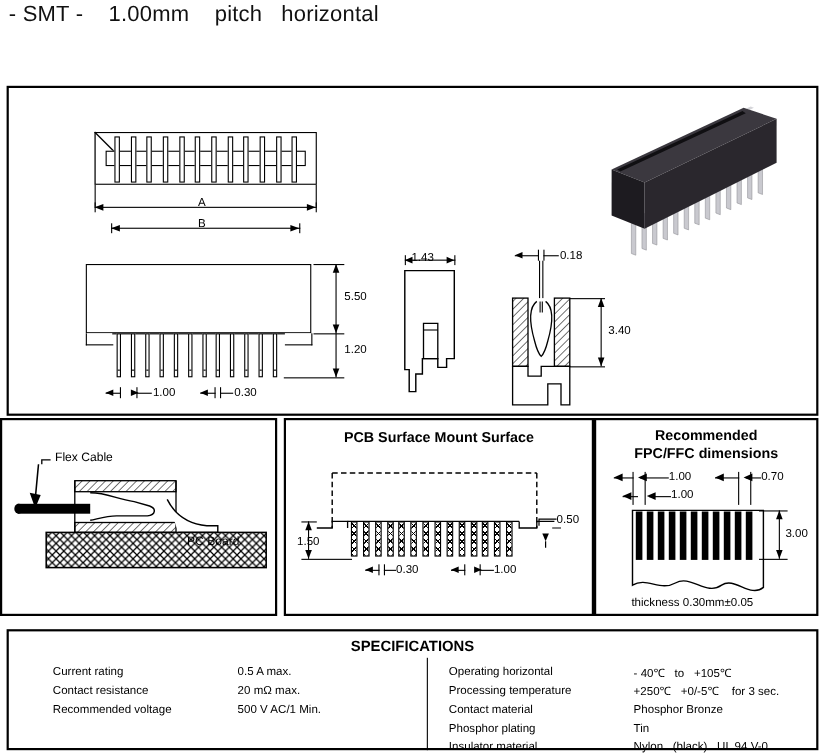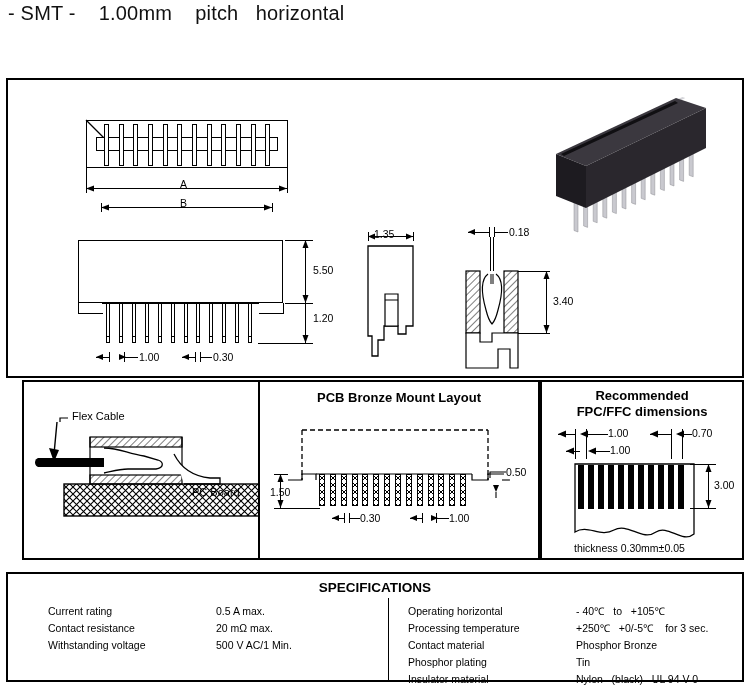--- a/index.html
+++ b/index.html
@@ -222,21 +222,21 @@
 
     <div class="dwg" style="left:350px;top:142px;width:100px;height:145px;">
 
       <div class="ln hline" style="left:10px;top:14px;width:46px;"></div>
       <div class="ln vline" style="left:10px;top:10px;height:9px;"></div>
       <div class="ln vline" style="left:55px;top:10px;height:9px;"></div>
       <svg style="position:absolute;left:8px;top:10px;" width="50" height="9">
         <polygon points="2,4.5 9,1.5 9,7.5" fill="#000"></polygon>
         <polygon points="47,4.5 40,1.5 40,7.5" fill="#000"></polygon>
       </svg>
-      <div class="dim-txt" style="left:16px;top:6px;">1.35</div>
+      <div class="dim-txt" style="left:16px;top:6px;">1.43</div>
 
       <svg style="position:absolute;left:0;top:0;" width="100" height="145">
         <path d="M10,24 L55,24 L55,104 L48,104 L48,112 L40,112 L40,104 L26,104 L26,118 L20,118 L20,134 L14,134 L14,114 L10,114 Z" fill="#fff" stroke="#000" stroke-width="1.3" stroke-linejoin="miter"></path>
 
         <path d="M27,72 L40,72 L40,104 L27,104 Z" fill="#fff" stroke="#000" stroke-width="1.2"></path>
         <line x1="27" y1="78" x2="40" y2="78" stroke="#000" stroke-width="1"></line>
       </svg>
     </div>
 
     <div class="dwg" style="left:450px;top:138px;width:160px;height:150px;">
@@ -274,21 +274,21 @@
       <svg style="position:absolute;left:84px;top:53px;" width="9" height="63">
         <polygon points="4.5,0 1.5,8 7.5,8" fill="#000"></polygon>
         <polygon points="4.5,62 1.5,54 7.5,54" fill="#000"></polygon>
       </svg>
       <div class="ln hline" style="left:60px;top:53px;width:32px;"></div>
       <div class="ln hline" style="left:60px;top:115px;width:32px;"></div>
       <div class="dim-txt" style="left:95px;top:77px;">3.40</div>
     </div>
   </div>
 
-  <div class="panel" style="left:22px;top:380px;width:252px;height:180px;">
+  <div class="panel" style="left:0;top:380px;width:252px;height:180px;">
     <div class="lbl" style="left:48px;top:28px;">Flex  Cable</div>
     <svg style="position:absolute;left:0;top:0;" width="250" height="178">
 
       <path d="M44,36 L36,36 L36,40" fill="none" stroke="#000" stroke-width="1.2"></path>
 
       <path d="M33,40 L30,72" fill="none" stroke="#000" stroke-width="1.4"></path>
       <polygon points="30,80 25,66 35,68" fill="#000"></polygon>
 
       <rect x="14" y="76" width="108" height="9" fill="#000"></rect>
       <ellipse cx="15" cy="80.5" rx="4" ry="4.5" fill="#000"></ellipse>
@@ -309,21 +309,21 @@
       <path d="M80,66 C96,66 104,72 120,74 L134,78 C140,80 140,86 132,87 L104,87 C94,87 86,90 80,91" fill="#fff" stroke="#000" stroke-width="1.3"></path>
 
       <path d="M150,72 C156,84 166,94 186,96 L196,96 L196,102 L160,102" fill="#fff" stroke="#000" stroke-width="1.3"></path>
 
       <rect x="40" y="102" width="200" height="32" fill="url(#xh)" stroke="#000" stroke-width="1.4"></rect>
     </svg>
     <div class="lbl" style="left:168px;top:104px;background:transparent;">PC  Board</div>
   </div>
 
   <div class="panel" style="left:258px;top:380px;width:282px;height:180px;">
-    <div class="panel-title" style="top:8px;">PCB   Bronze Mount Layout</div>
+    <div class="panel-title" style="top:8px;">PCB   Surface Mount Surface</div>
 
     <div class="dwg" style="left:0;top:0;width:282px;height:180px;">
 
       <svg style="position:absolute;left:0;top:0;" width="282" height="180">
         <path d="M42,48 L228,48" stroke="#000" stroke-width="1.3" stroke-dasharray="5,3" fill="none"></path>
         <path d="M42,48 L42,98" stroke="#000" stroke-width="1.3" stroke-dasharray="5,3" fill="none"></path>
         <path d="M228,48 L228,98" stroke="#000" stroke-width="1.3" stroke-dasharray="5,3" fill="none"></path>
 
         <path d="M28,98 L42,98 L42,92 L56,92 L56,98" fill="none" stroke="#000" stroke-width="1.2"></path>
         <path d="M56,92 L212,92" stroke="#000" stroke-width="1.2"></path>
@@ -461,21 +461,21 @@
     <div class="spec-col" id="specLeft" style="left:40px;">
         <div class="spec-row">
           <div class="spec-k">Current rating</div>
           <div class="spec-v">0.5 A max.</div>
         </div>
         <div class="spec-row">
           <div class="spec-k">Contact resistance</div>
           <div class="spec-v">20 mΩ max.</div>
         </div>
         <div class="spec-row">
-          <div class="spec-k">Withstanding voltage</div>
+          <div class="spec-k">Recommended voltage</div>
           <div class="spec-v">500 V AC/1 Min.</div>
         </div>
       </div>
     <div class="spec-col" id="specRight" style="left:400px;">
         <div class="spec-row">
           <div class="spec-k">Operating horizontal</div>
           <div class="spec-v">- 40℃   to   +105℃</div>
         </div>
         <div class="spec-row">
           <div class="spec-k">Processing temperature</div>

